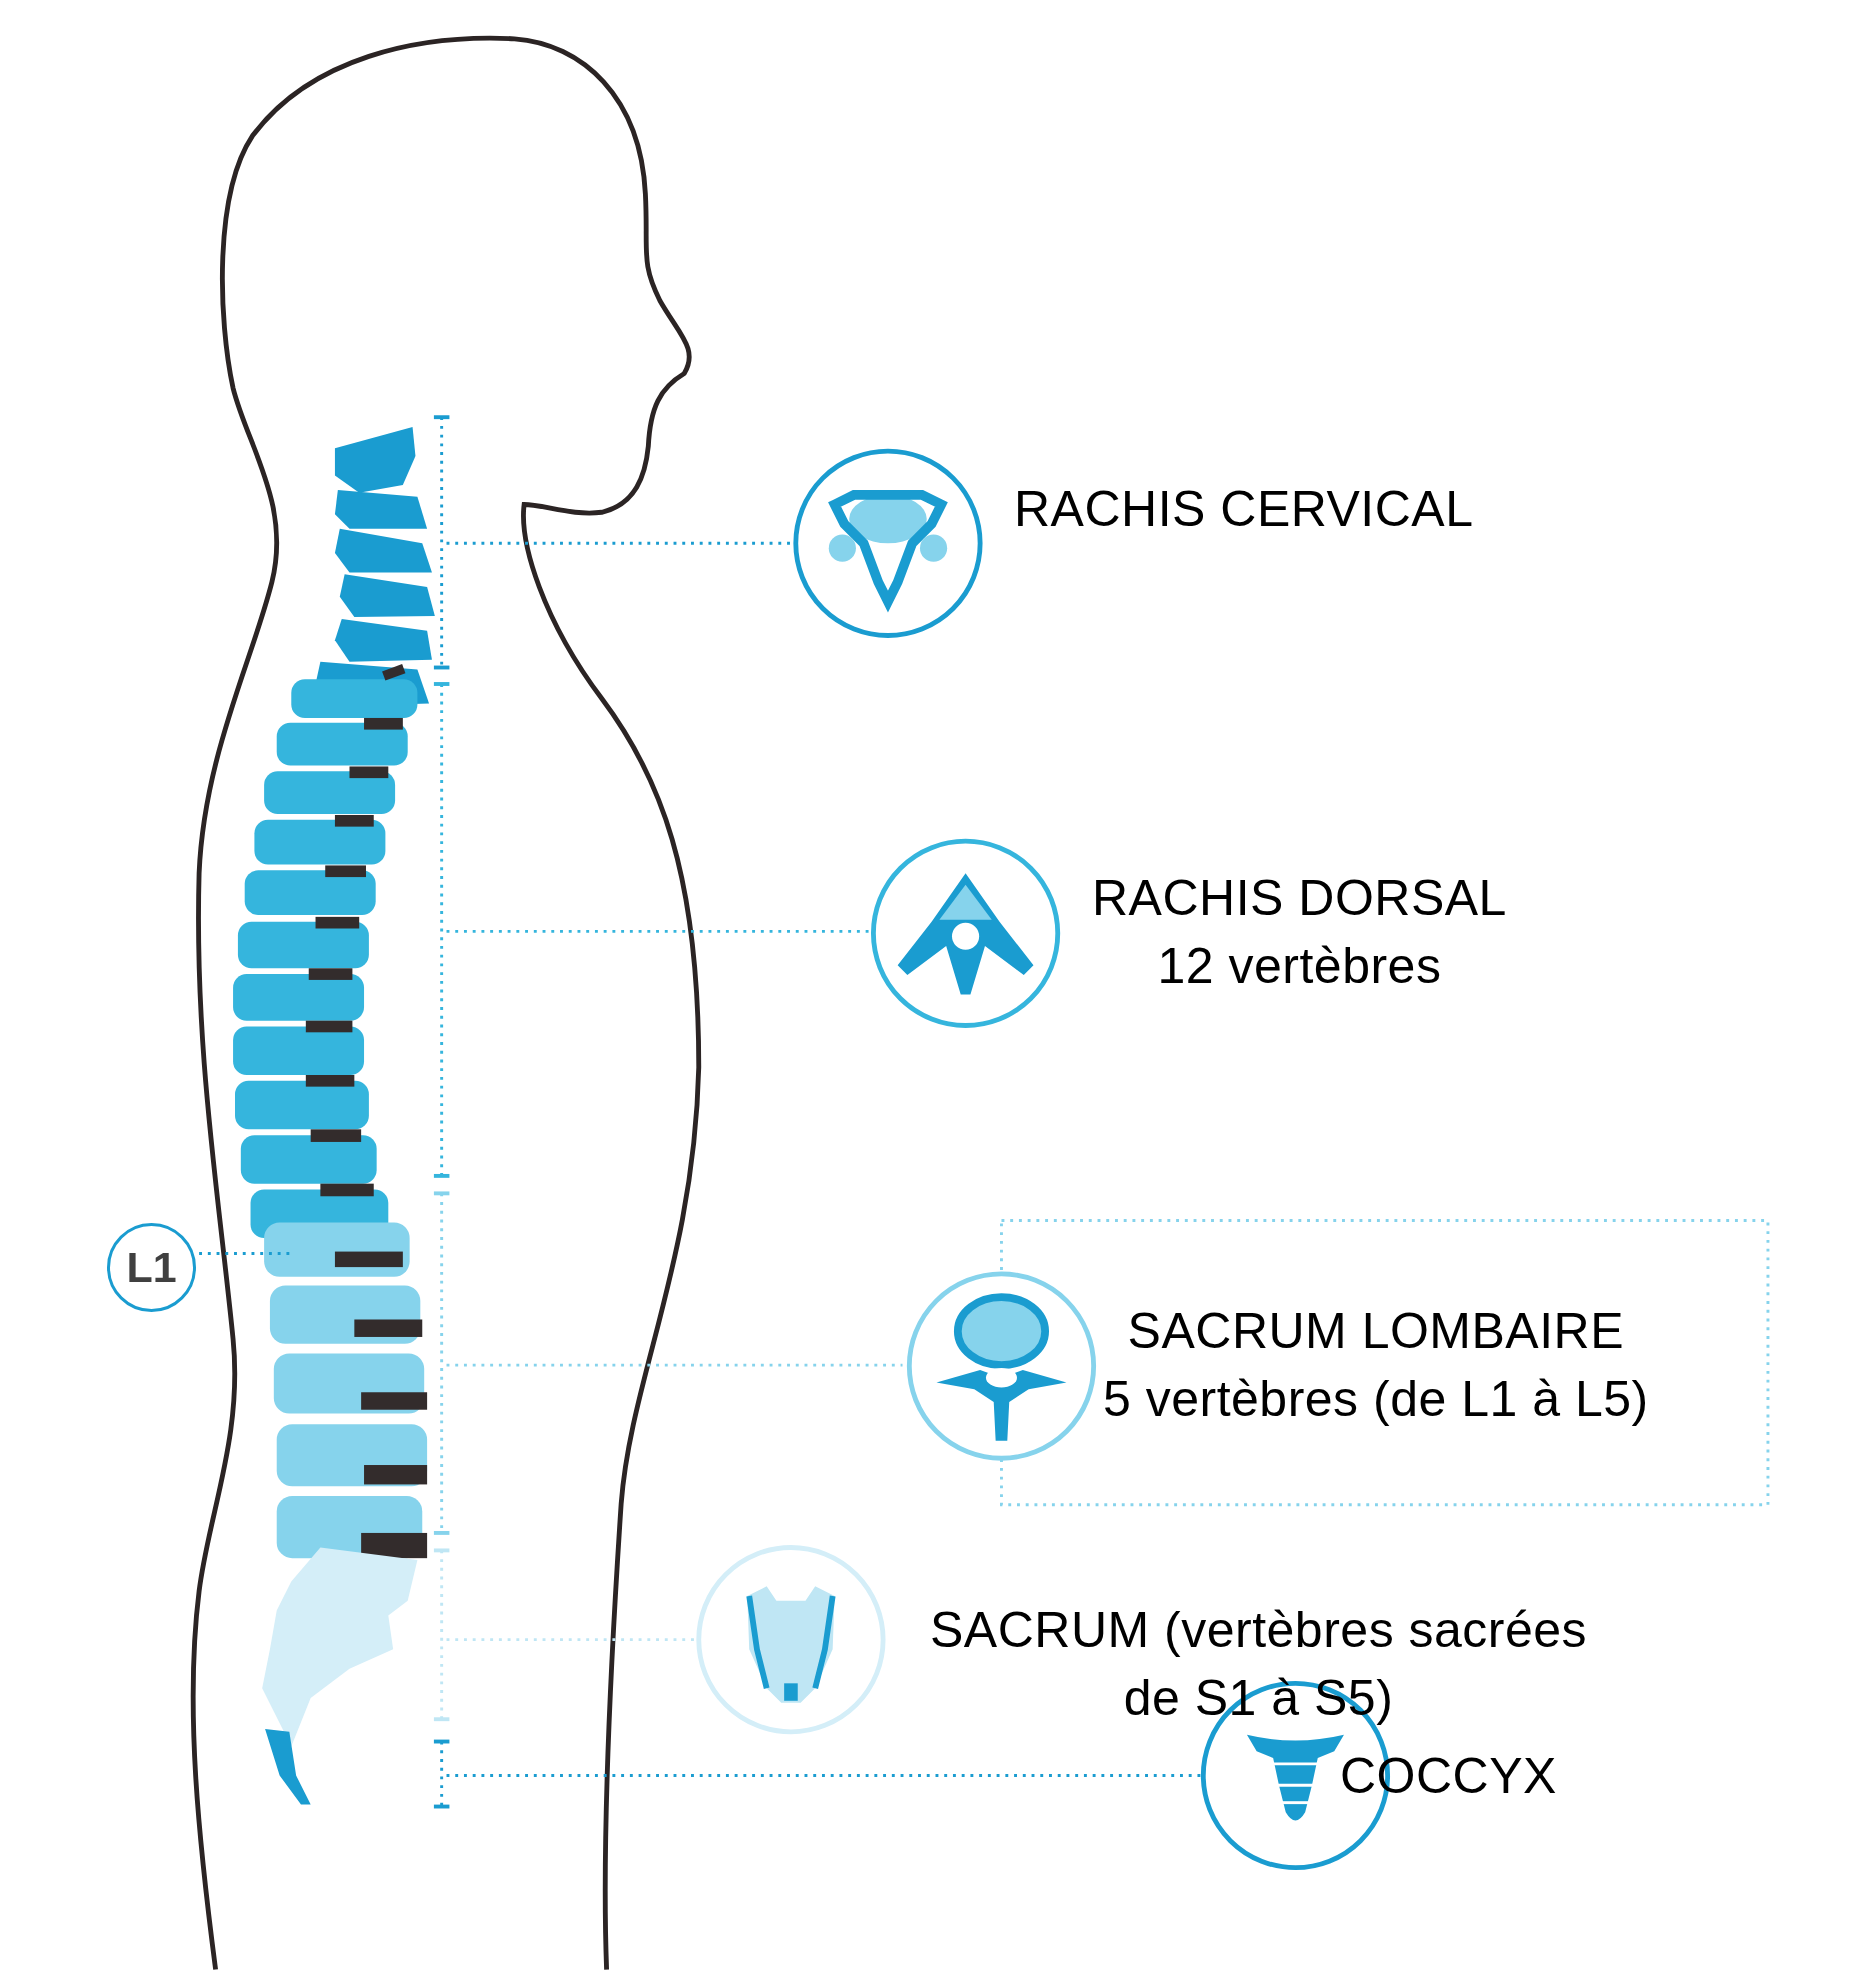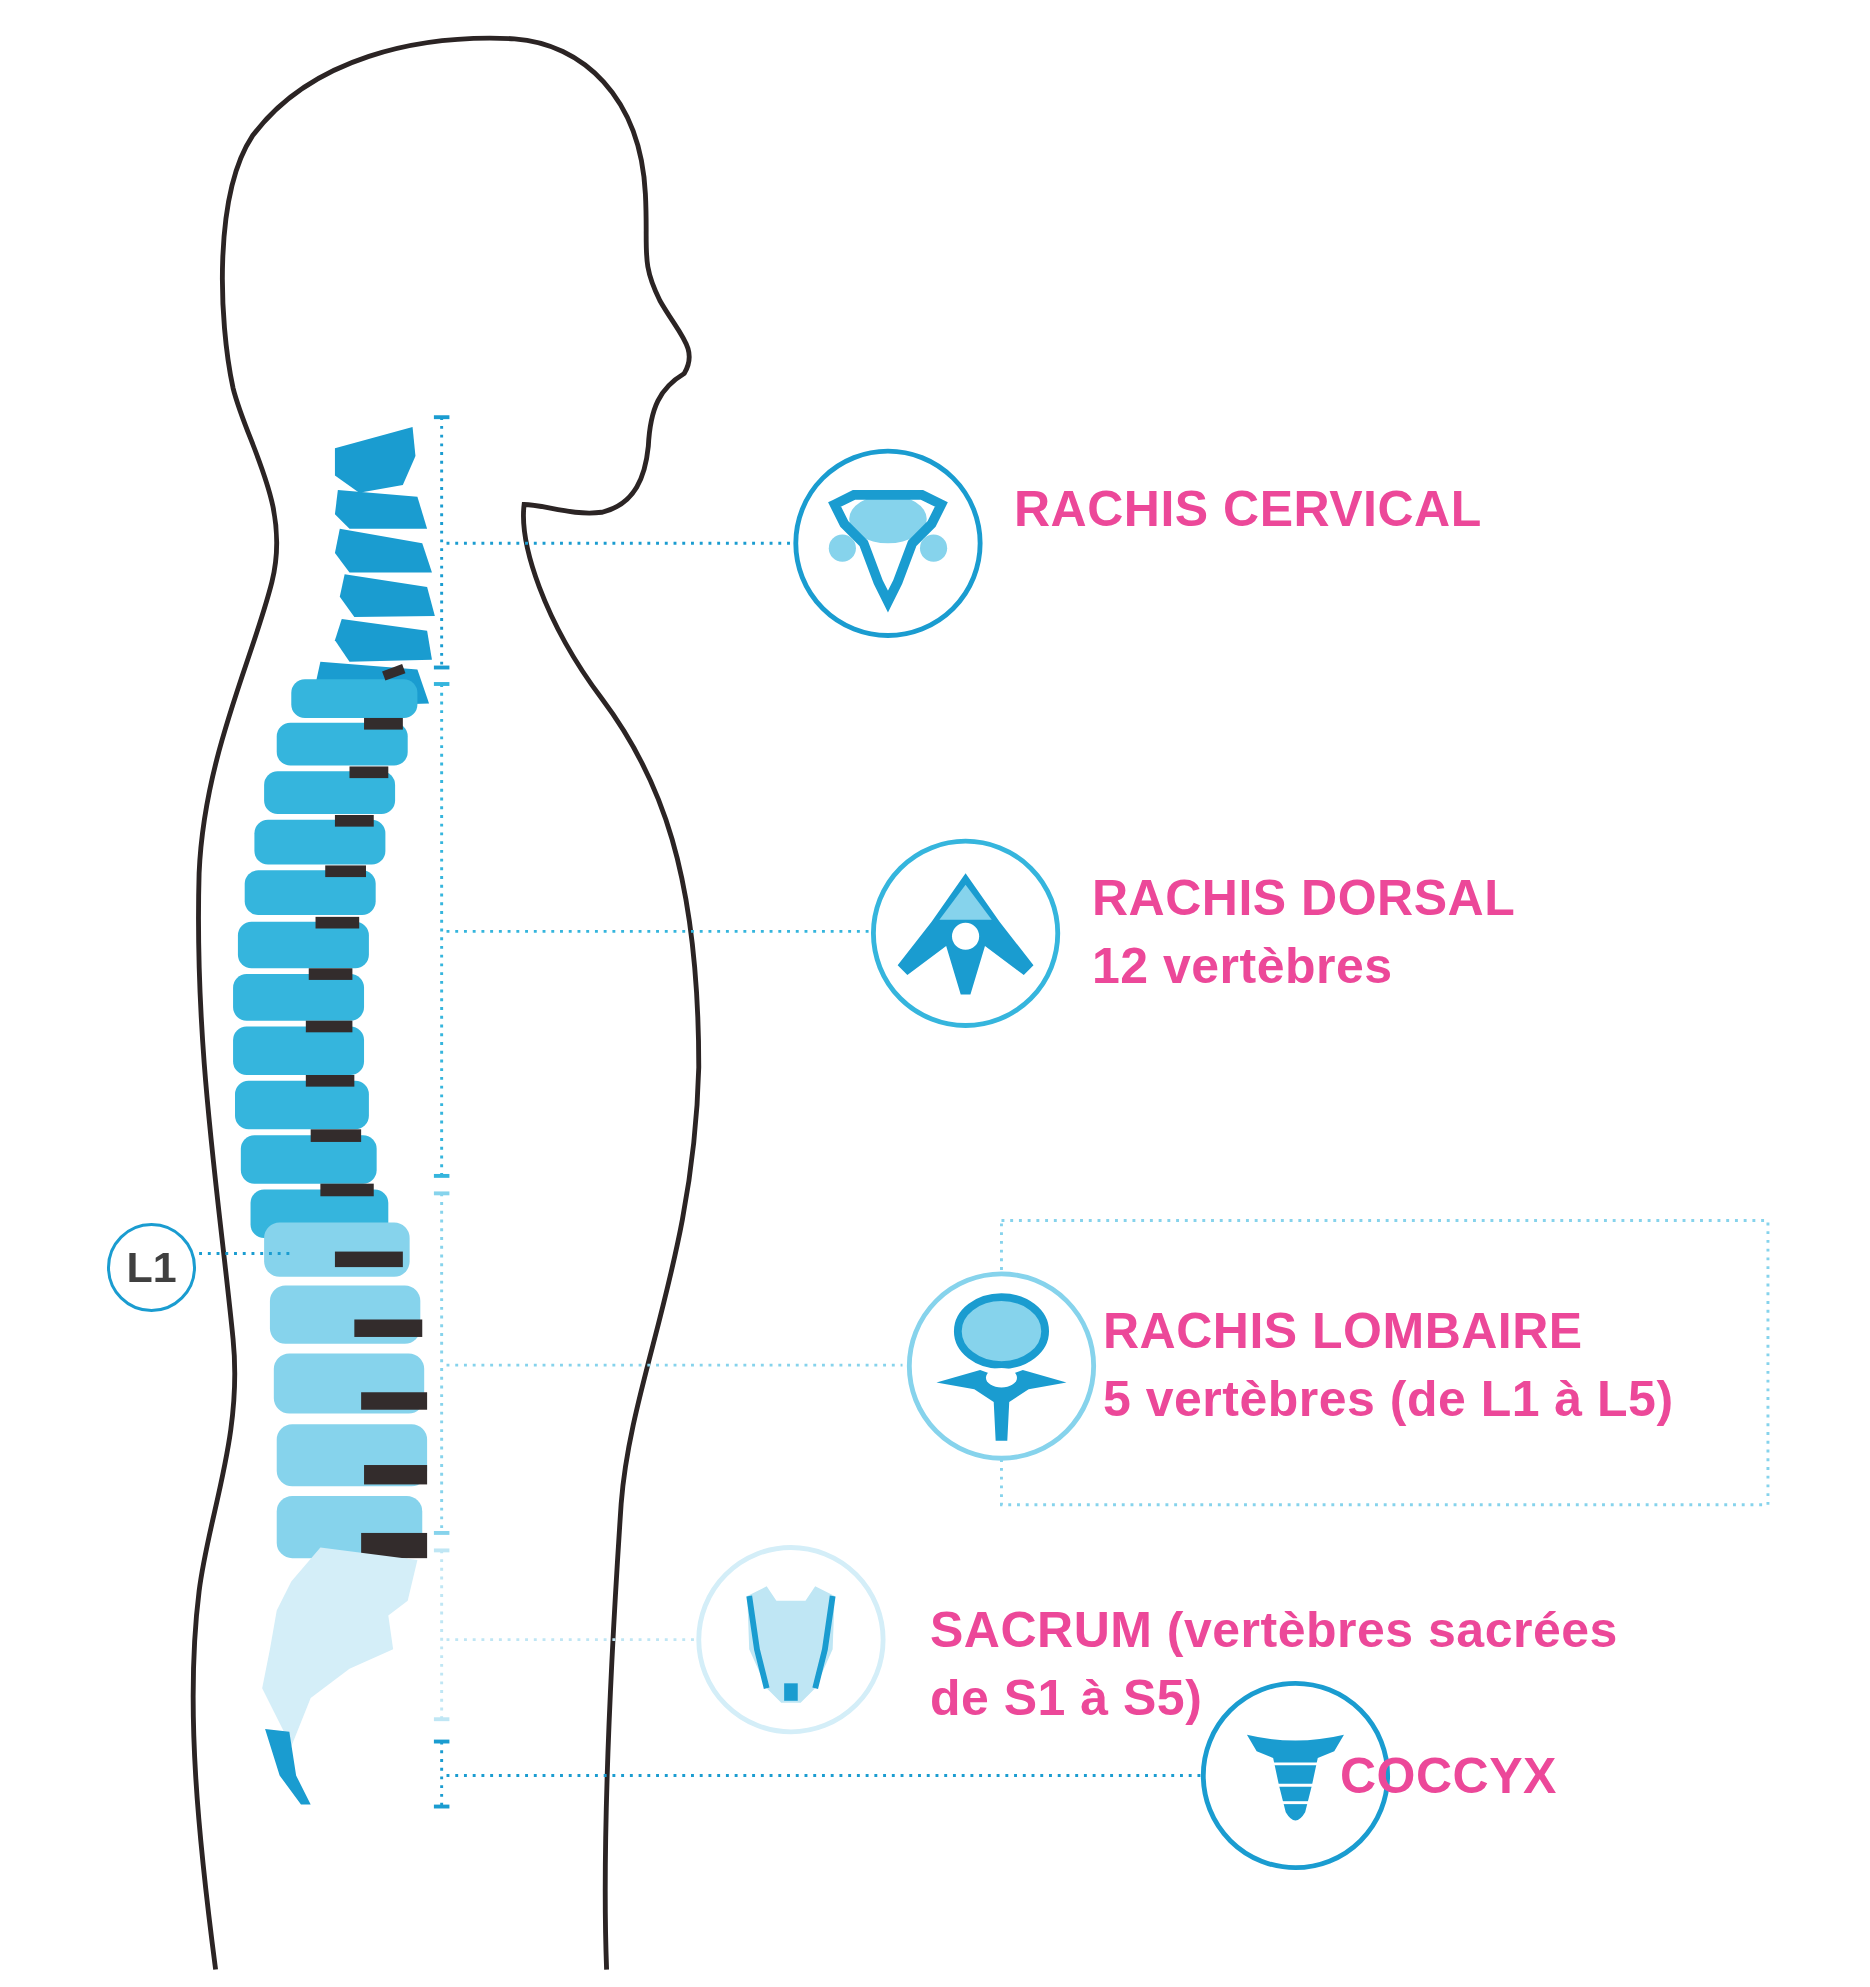--- a/index.html
+++ b/index.html
@@ -1,20 +1,20 @@
 <!DOCTYPE html>
 <html><head>
 <meta charset="utf-8">
 <style>
   html, body { margin: 0; padding: 0; background: #ffffff; }
   body { width: 1871px; height: 1987px; position: relative; overflow: hidden;
          font-family: "Liberation Sans", "DejaVu Sans", sans-serif; }
   #art { position: absolute; left: 0; top: 0; }
-  .label { position: absolute; color: #ec4899; font-weight: 700; font-size: 50px;
-           line-height: 68px; letter-spacing: 0.5px; white-space: nowrap; }
+  .label { position: absolute; color: #000000; font-weight: 400; font-size: 50px;
+           line-height: 68px; letter-spacing: 0.5px; white-space: nowrap; text-align: center; }
   .label .title, .label .sub { display: block; }
   .l1-badge { position: absolute; left: 107px; top: 1223px; width: 89px; height: 89px;
               border: 3.9px solid #1a9cd0; border-radius: 50%; box-sizing: border-box;
               color: #404040; font-weight: 700; font-size: 43px; line-height: 82px;
               text-align: center; }
 </style>
 </head>
 <body>
 
 <svg id="art" width="1871" height="1987" viewBox="0 0 1928 2048">
@@ -141,21 +141,21 @@
 <div class="l1-badge">L1</div>
 
 <div class="label" style="left:1014px; top:475px;">
   <span class="title">RACHIS CERVICAL</span>
 </div>
 <div class="label" style="left:1092px; top:864px;">
   <span class="title">RACHIS DORSAL</span>
   <span class="sub">12 vertèbres</span>
 </div>
 <div class="label" style="left:1103px; top:1297px;">
-  <span class="title">RACHIS LOMBAIRE</span>
+  <span class="title">SACRUM LOMBAIRE</span>
   <span class="sub">5 vertèbres (de L1 à L5)</span>
 </div>
 <div class="label" style="left:930px; top:1596px;">
   <span class="title">SACRUM (vertèbres sacrées</span>
   <span class="sub">de S1 à S5)</span>
 </div>
 <div class="label" style="left:1340px; top:1742px;">
   <span class="title">COCCYX</span>
 </div>
 

